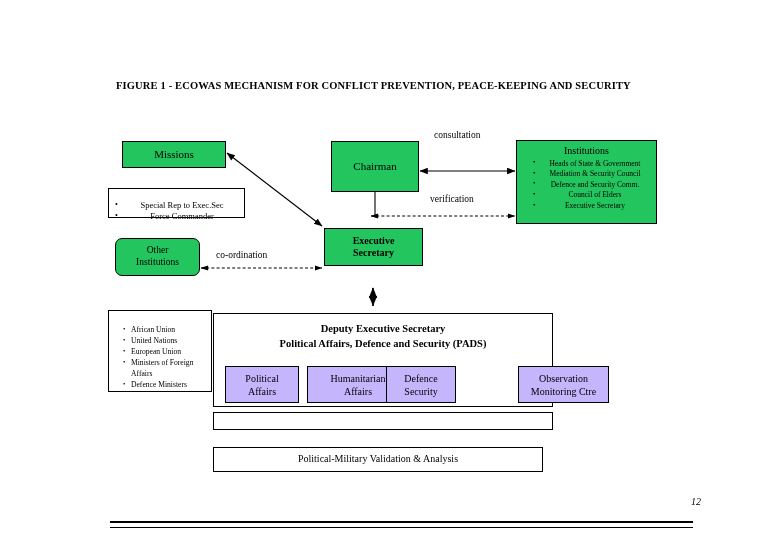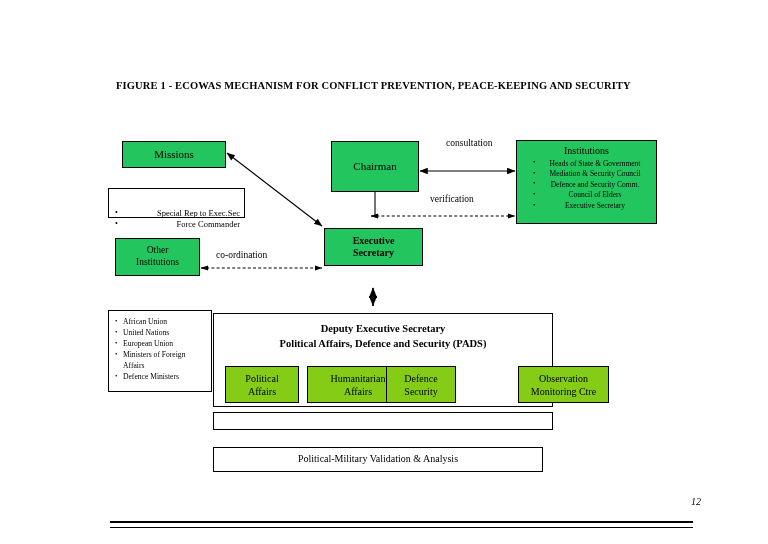--- a/index.html
+++ b/index.html
@@ -89,22 +89,22 @@
   #institutions-box li::before {
     content: "\2022";
     position: absolute;
     left: 0;
     top: -0.5px;
     font-size: 7px;
   }
   #specialrep-box {
     left: 108px; top: 188px; width: 137px; height: 30px;
     display: block;
-    padding: 19px 4px 0 6px;
-    text-align: right;
+    padding: 11px 4px 0 6px;
+    text-align: center;
   }
   #specialrep-box ul {
     margin: 0; padding: 0; list-style: none;
   }
   #specialrep-box li {
     font-size: 8.5px;
     line-height: 1.35;
     position: relative;
     padding-left: 9px;
     white-space: nowrap;
@@ -112,34 +112,35 @@
   #specialrep-box li::before {
     content: "\2022";
     position: absolute;
     left: 0;
     top: -0.5px;
     font-size: 8px;
   }
   #other-inst-box {
     left: 115px; top: 238px; width: 85px; height: 38px;
     font-size: 9.5px;
+    border-radius: 7px;
   }
   #exec-sec-box {
     left: 324px; top: 228px; width: 99px; height: 38px;
     font-weight: bold;
     font-size: 10px;
   }
   #members-box {
     left: 108px; top: 310px; width: 104px; height: 82px;
     display: block;
     padding: 5px 3px 0 6px;
     text-align: left;
   }
   #members-box ul {
-    margin: 0; padding: 0; list-style: none;
+    margin: 8px; padding: 0; list-style: none;
   }
   #members-box li {
     font-size: 7.6px;
     line-height: 1.45;
     position: relative;
     padding-left: 8px;
   }
   #members-box li::before {
     content: "\2022";
     position: absolute;
@@ -164,21 +165,21 @@
     position: absolute;
     left: 0;
     top: 52px;
     width: 340px;
     height: 40px;
   }
   .dept {
     position: absolute;
     box-sizing: border-box;
     border: 1px solid #000000;
-    background: #84cc16;
+    background: #c4b5fd;
     display: flex;
     align-items: center;
     justify-content: center;
     text-align: center;
     line-height: 1.3;
     white-space: pre-line;
     height: 37px;
     top: 0;
   }
   #dept-political { left: 11px; width: 74px; font-size: 10px; }
@@ -191,21 +192,21 @@
   #validation-box {
     left: 213px; top: 447px; width: 330px; height: 25px;
     font-size: 10px;
   }
   
   .arrow-label {
     position: absolute;
     font-size: 9.5px;
     white-space: nowrap;
   }
-  #label-consultation { left: 434px; top: 138px; margin-left: 12px; }
+  #label-consultation { left: 434px; top: 130px; }
   #label-verification { left: 430px; top: 194px; }
   #label-coordination { left: 216px; top: 250px; }
   
   #page-number {
     position: absolute;
     left: 691px;
     top: 496px;
     font-size: 10px;
     font-style: italic;
   }

